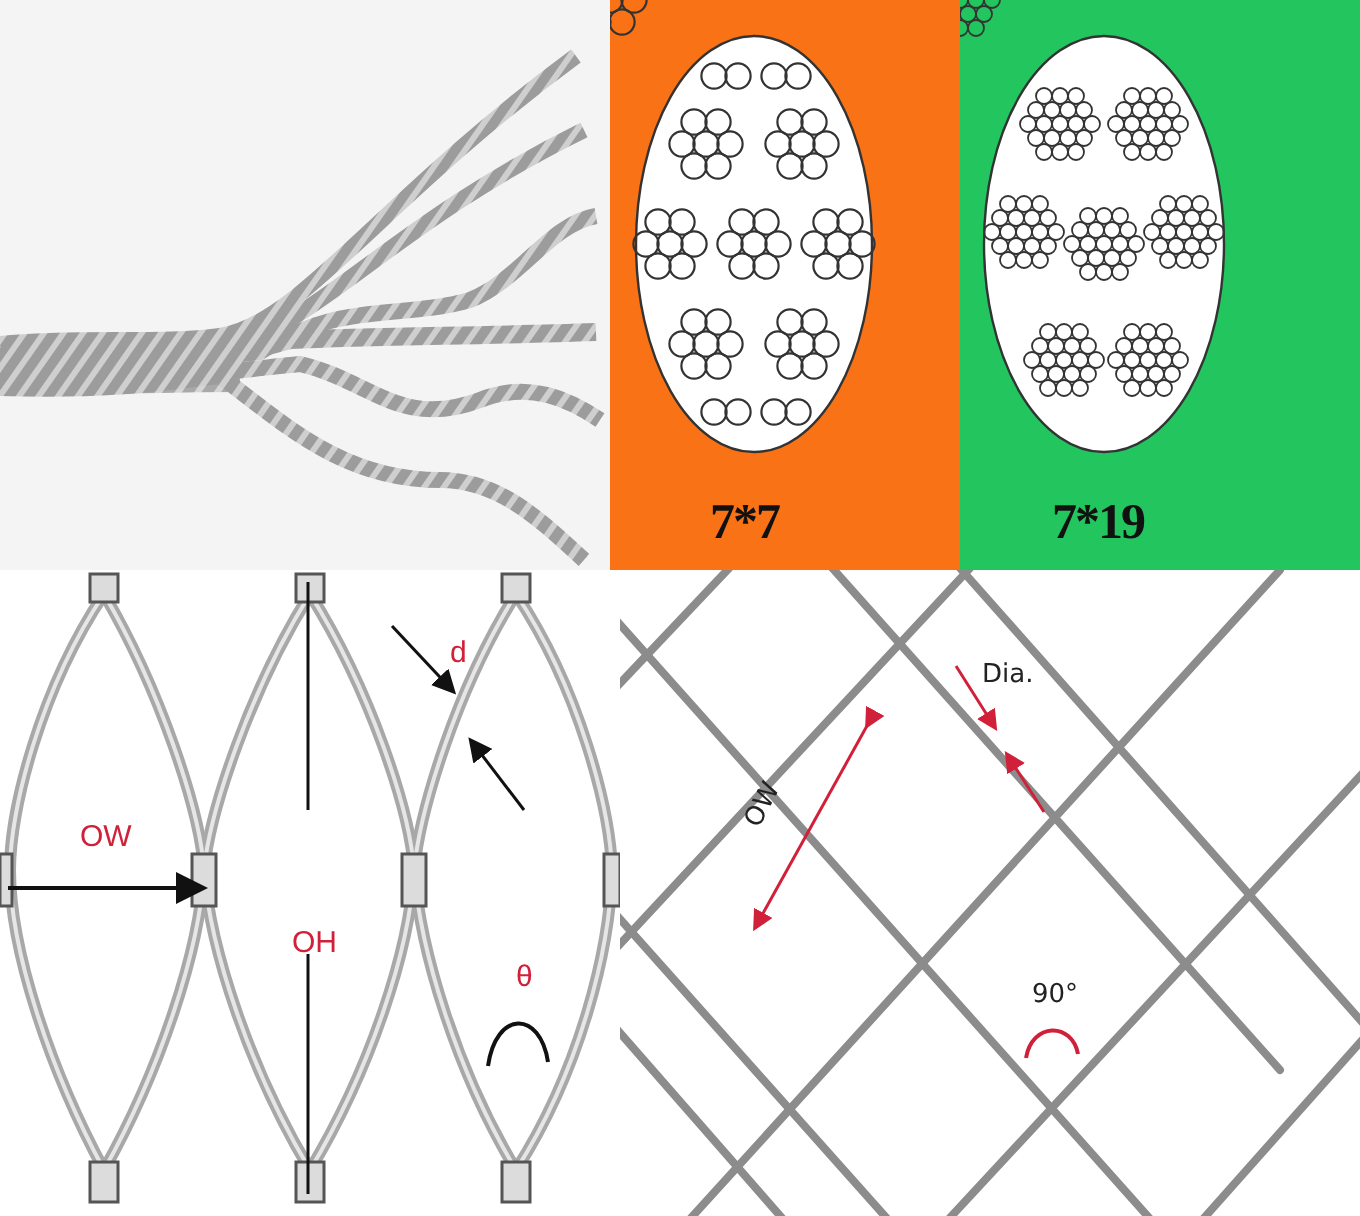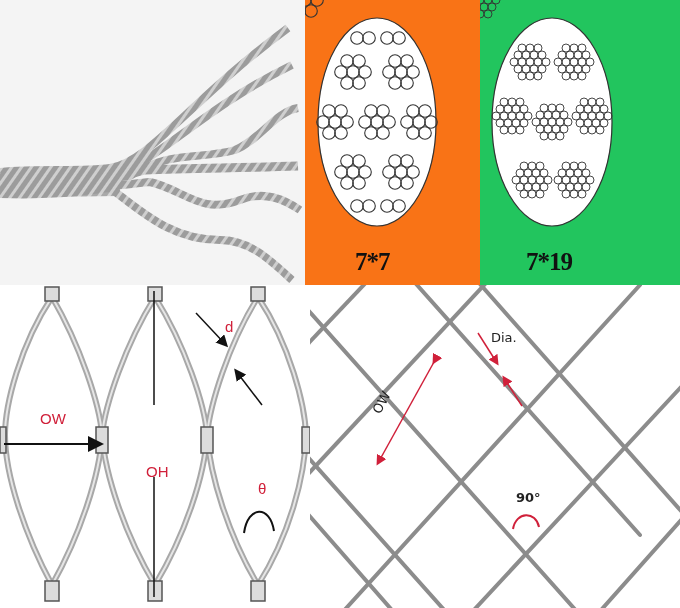--- a/index.html
+++ b/index.html
@@ -190,14 +190,14 @@
 
     <line x1="124" y1="77" x2="68" y2="178" stroke="#d0203a" stroke-width="1.5" marker-end="url(#rah)" marker-start="url(#rah)"></line>
 
     <line x1="168" y1="48" x2="187" y2="78" stroke="#d0203a" stroke-width="1.5" marker-end="url(#rah)"></line>
     <line x1="212" y1="121" x2="194" y2="93" stroke="#d0203a" stroke-width="1.5" marker-end="url(#rah)"></line>
 
     <path d="M203,244 C206,226 226,226 229,242" fill="none" stroke="#d0203a" stroke-width="2"></path>
   </svg>
   <div class="dark-label" style="left:60px;top:110px;transform:rotate(-62deg);">OW</div>
   <div class="dark-label" style="left:181px;top:45px;text-align:right;">Dia.</div>
-  <div class="dark-label" style="left:206px;top:205px;font-weight:bold;">90°</div>
+  <div class="dark-label" style="left:206px;top:205px;">90°</div>
 </div>
 
 </body></html>

